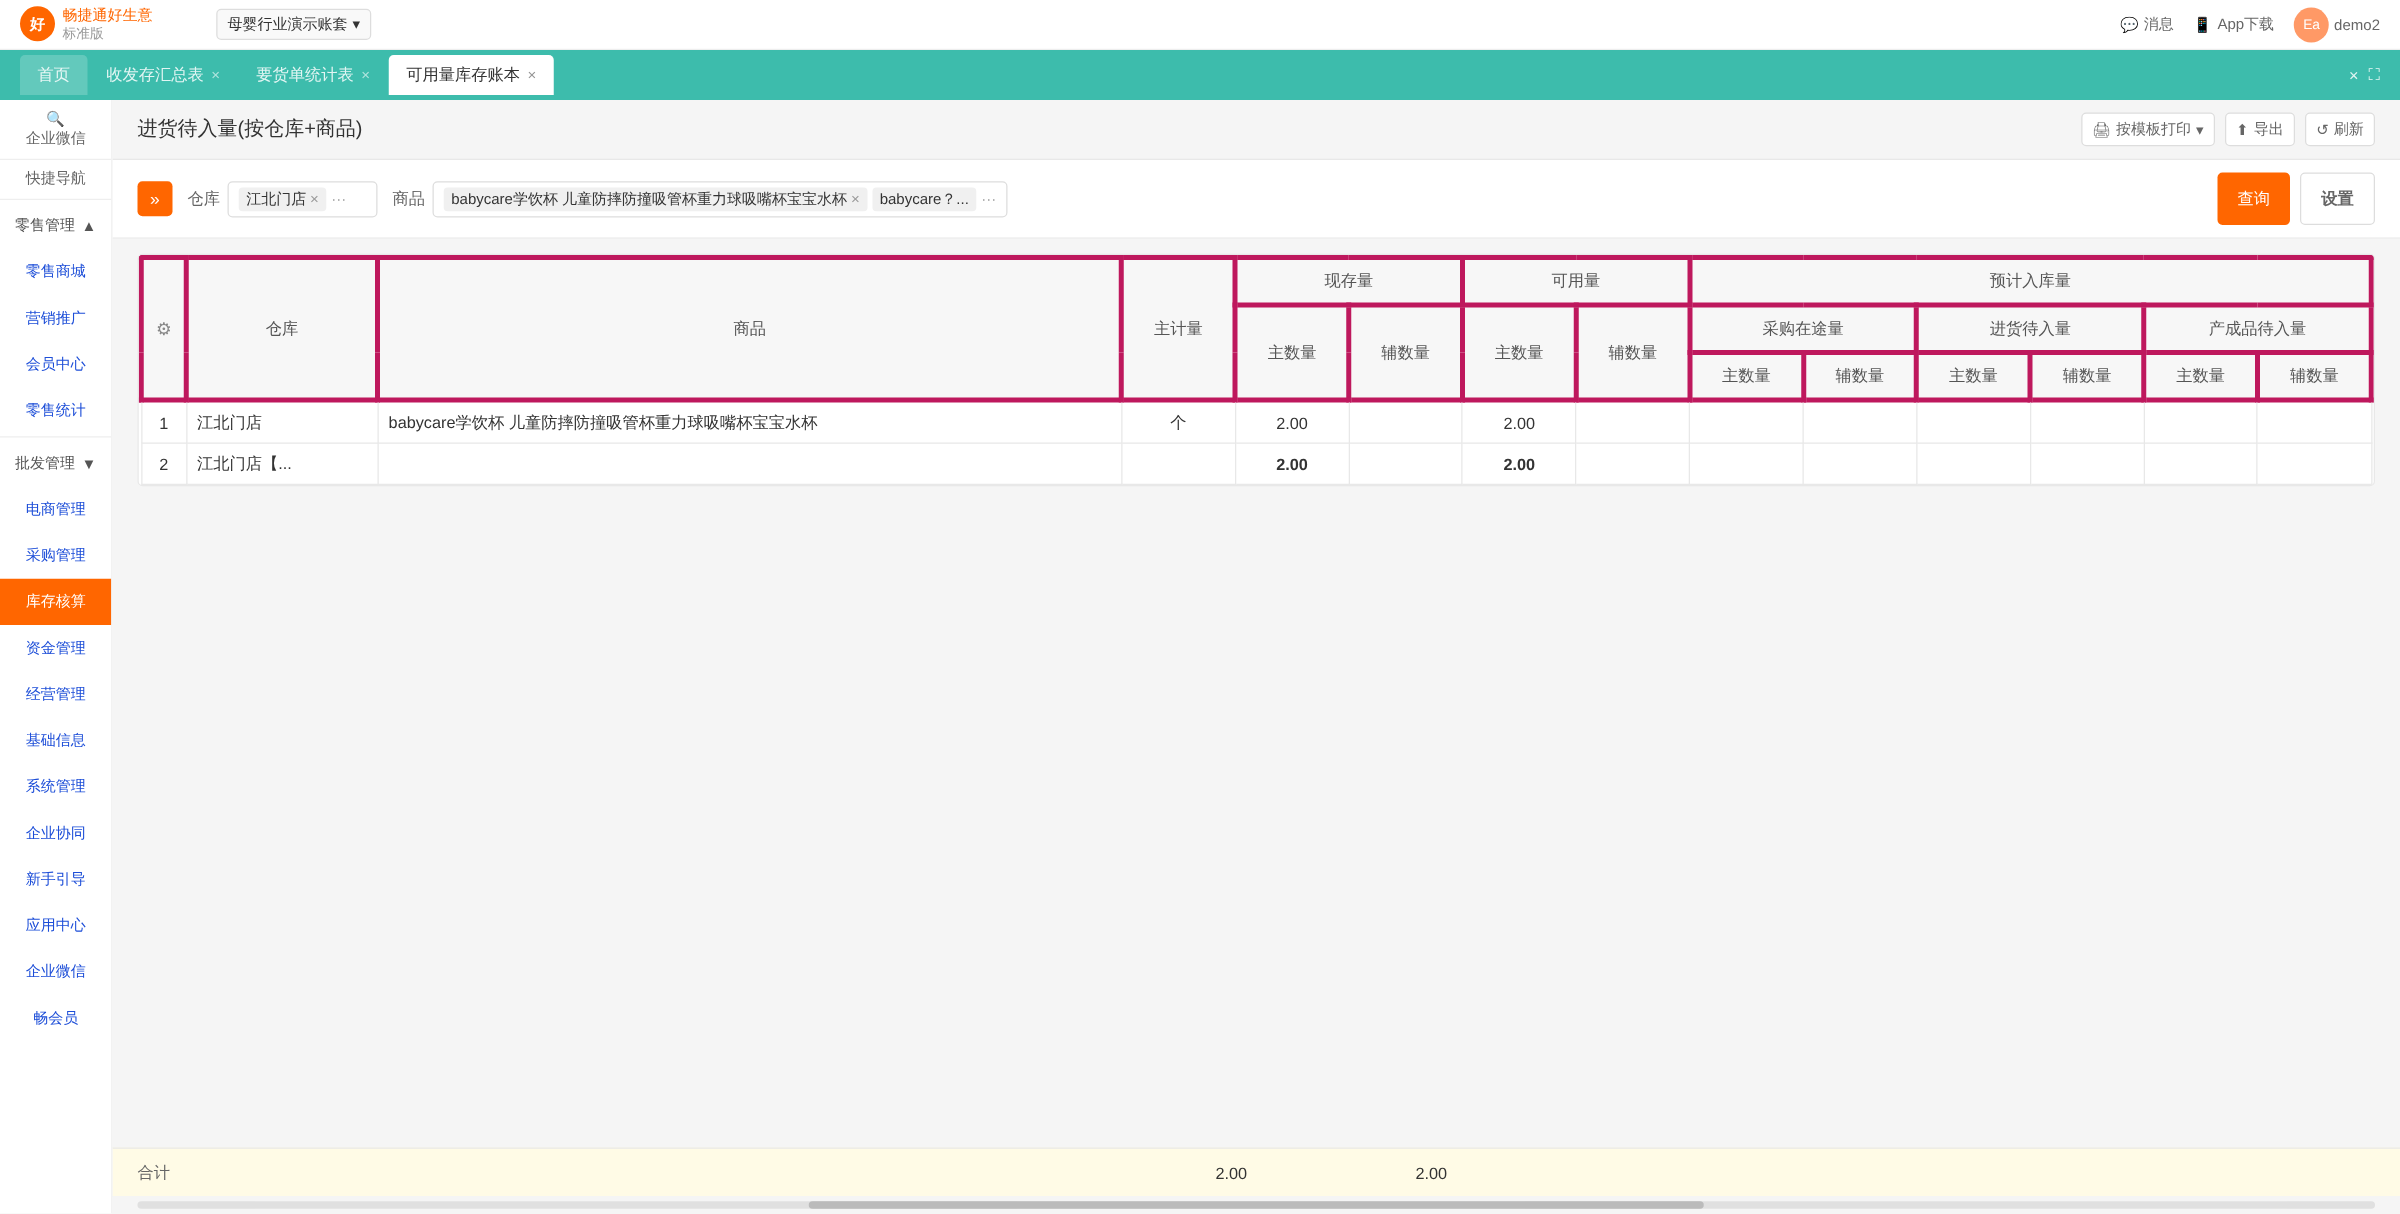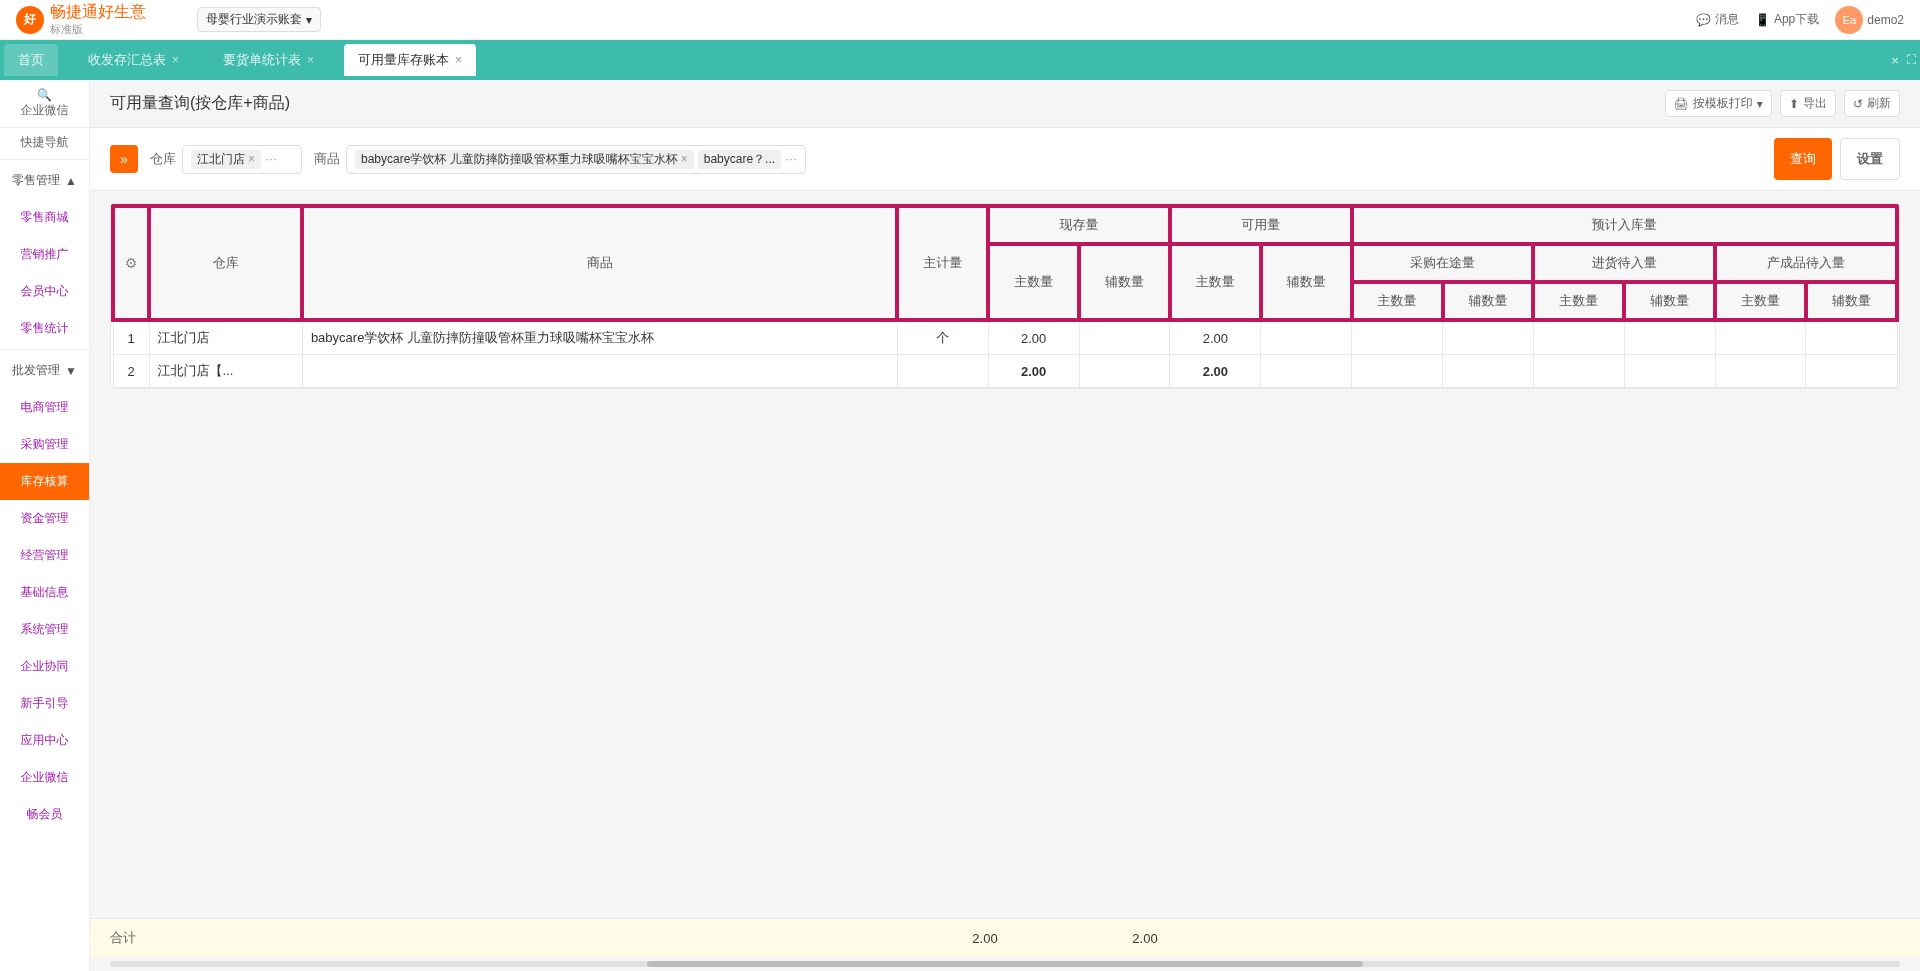--- a/index.html
+++ b/index.html
@@ -12,35 +12,35 @@
       display: flex;
       align-items: center;
       justify-content: space-between;
       padding: 0 16px;
       border-bottom: 1px solid #eee;
       flex-shrink: 0;
     }
     .top-bar-left { display: flex; align-items: center; gap: 10px; }
     .logo-area { display: flex; align-items: center; gap: 6px; }
     .logo-icon { width: 28px; height: 28px; background: #ff6600; border-radius: 50%; display: flex; align-items: center; justify-content: center; color: #fff; font-size: 12px; font-weight: bold; }
-    .logo-text { font-size: 16px; color: #ff6600; line-height: 1.2; }
+    .logo-text { font-size: 12px; color: #ff6600; line-height: 1.2; }
     .logo-sub { font-size: 11px; color: #999; }
     .industry-selector { display: flex; align-items: center; gap: 4px; font-size: 12px; color: #333; background: #f9f9f9; border: 1px solid #ddd; border-radius: 4px; padding: 3px 8px; cursor: pointer; margin-left: 41px; }
     .top-bar-right { display: flex; align-items: center; gap: 16px; font-size: 12px; color: #666; }
     .top-bar-right-item { display: flex; align-items: center; gap: 4px; cursor: pointer; }
     .avatar { width: 28px; height: 28px; border-radius: 50%; background: #ff9966; display: flex; align-items: center; justify-content: center; color: #fff; font-size: 11px; }
 
     
     .tab-bar {
       height: 40px;
       background: #3dbcac;
       display: flex;
       align-items: center;
-      padding: 0 4px;
-      gap: 16px;
+      padding: 0 16px;
+      gap: 1px;
       flex-shrink: 0;
     }
     .tab {
       height: 32px;
       padding: 0 14px;
       display: flex;
       align-items: center;
       gap: 6px;
       border-radius: 4px 4px 0 0;
       cursor: pointer;
@@ -65,21 +65,21 @@
       flex-direction: column;
       overflow-y: auto;
       flex-shrink: 0;
     }
     .sidebar-search { padding: 8px 6px; font-size: 12px; color: #666; text-align: center; cursor: pointer; border-bottom: 1px solid #eee; }
     .sidebar-nav { padding: 6px 6px; font-size: 12px; color: #666; text-align: center; cursor: pointer; }
     .sidebar-divider { height: 1px; background: #eee; margin: 2px 0; }
     .sidebar-item {
       padding: 10px 6px;
       font-size: 12px;
-      color: #a21caf;
+      color: #1d4ed8;
       text-align: center;
       cursor: pointer;
       display: flex;
       align-items: center;
       justify-content: center;
       gap: 2px;
       position: relative;
     }
     .sidebar-item.active { background: #ff6600; color: #fff; }
     .sidebar-section { padding: 10px 6px; font-size: 12px; color: #555; text-align: center; cursor: pointer; display: flex; align-items: center; justify-content: space-between; padding-left: 12px; padding-right: 12px; }
@@ -298,21 +298,21 @@
       <span>企业微信</span>
     </div>
     <div class="sidebar-item">
       <span>畅会员</span>
     </div>
   </div>
 
   <div class="content-area">
 
     <div class="page-header">
-      <div class="page-title">可用量查询(按仓库+商品)</div>
+      <div class="page-title">进货待入量(按仓库+商品)</div>
       <div class="page-actions">
         <div class="page-action-btn">
           <span>🖨</span>
           <span>按模板打印</span>
           <span>▾</span>
         </div>
         <div class="page-action-btn">
           <span>⬆</span>
           <span>导出</span>
         </div>

